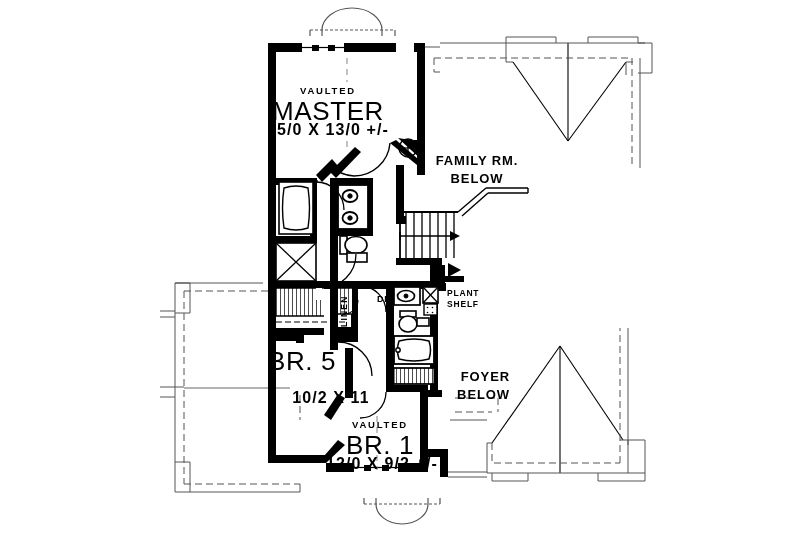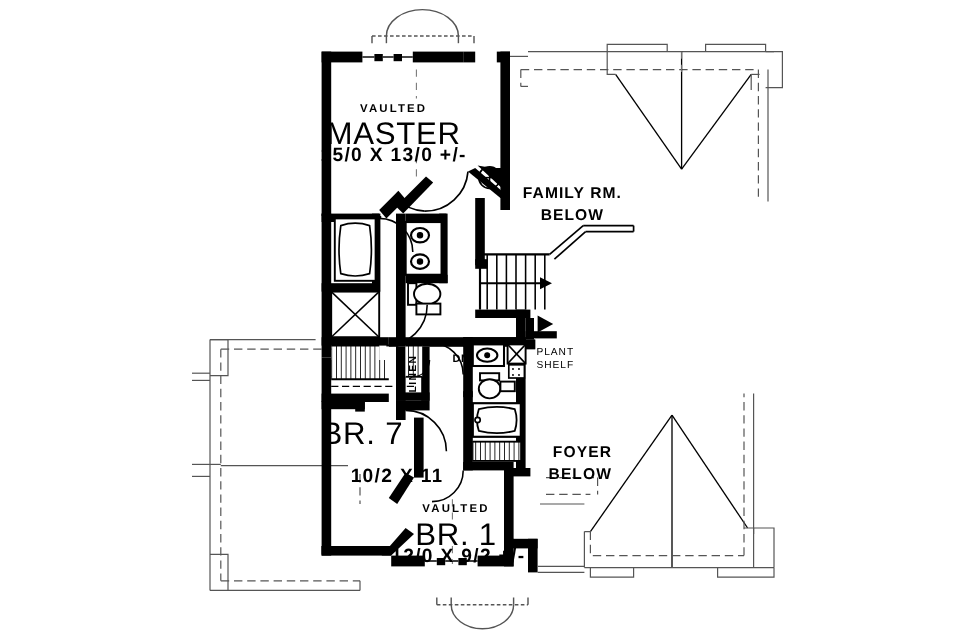--- a/index.html
+++ b/index.html
@@ -52,21 +52,21 @@
     letter-spacing: 1.1px;
   }
   .lbl-below {
     font-size: 13px;
     font-weight: bold;
     letter-spacing: 0.9px;
     line-height: 1.35;
   }
   .lbl-small {
     font-size: 8.5px;
-    font-weight: normal;
+    font-weight: bold;
     letter-spacing: 0.8px;
     line-height: 1.35;
   }
   .lbl-dn {
     font-size: 9px;
     font-weight: bold;
     letter-spacing: 0.7px;
   }
   .lbl-linen {
     font-size: 8.5px;
@@ -451,21 +451,21 @@
   <div class="lbl lbl-below" style="left:432px; top:152px; width:90px;">FAMILY RM.
 BELOW</div>
 
   <div class="lbl lbl-dn" style="left:377px; top:250px; width:24px; text-align:left;margin-top:44px;">DN.</div>
 
   <div class="lbl lbl-small" style="left:447px; top:288px; width:54px; text-align:left;">PLANT
 SHELF</div>
 
   <div class="lbl lbl-linen" style="left:340px; top:291px; height:40px; width:12px;">LINEN</div>
 
-  <div class="lbl lbl-room-name" style="left:264px; top:347px; width:76px;">BR. 7</div>
+  <div class="lbl lbl-room-name" style="left:264px; top:347px; width:76px;">BR. 5</div>
 
   <div class="lbl lbl-dims clip-left" style="left:276px; top:371px; width:92px; text-align:left; overflow:hidden;">
     <span style="display:inline-block; margin-left:-6px;">10/2 X 11/0 +/-</span>
   </div>
 
   <div class="lbl lbl-vaulted" style="left:334px; top:420px; width:92px;">VAULTED</div>
 
   <div class="lbl lbl-room-name" style="left:334px; top:431px; width:92px;">BR. 1</div>
 
   <div class="lbl lbl-dims" style="left:326px; top:455px; width:108px;">12/0 X 9/2 +/-</div>

